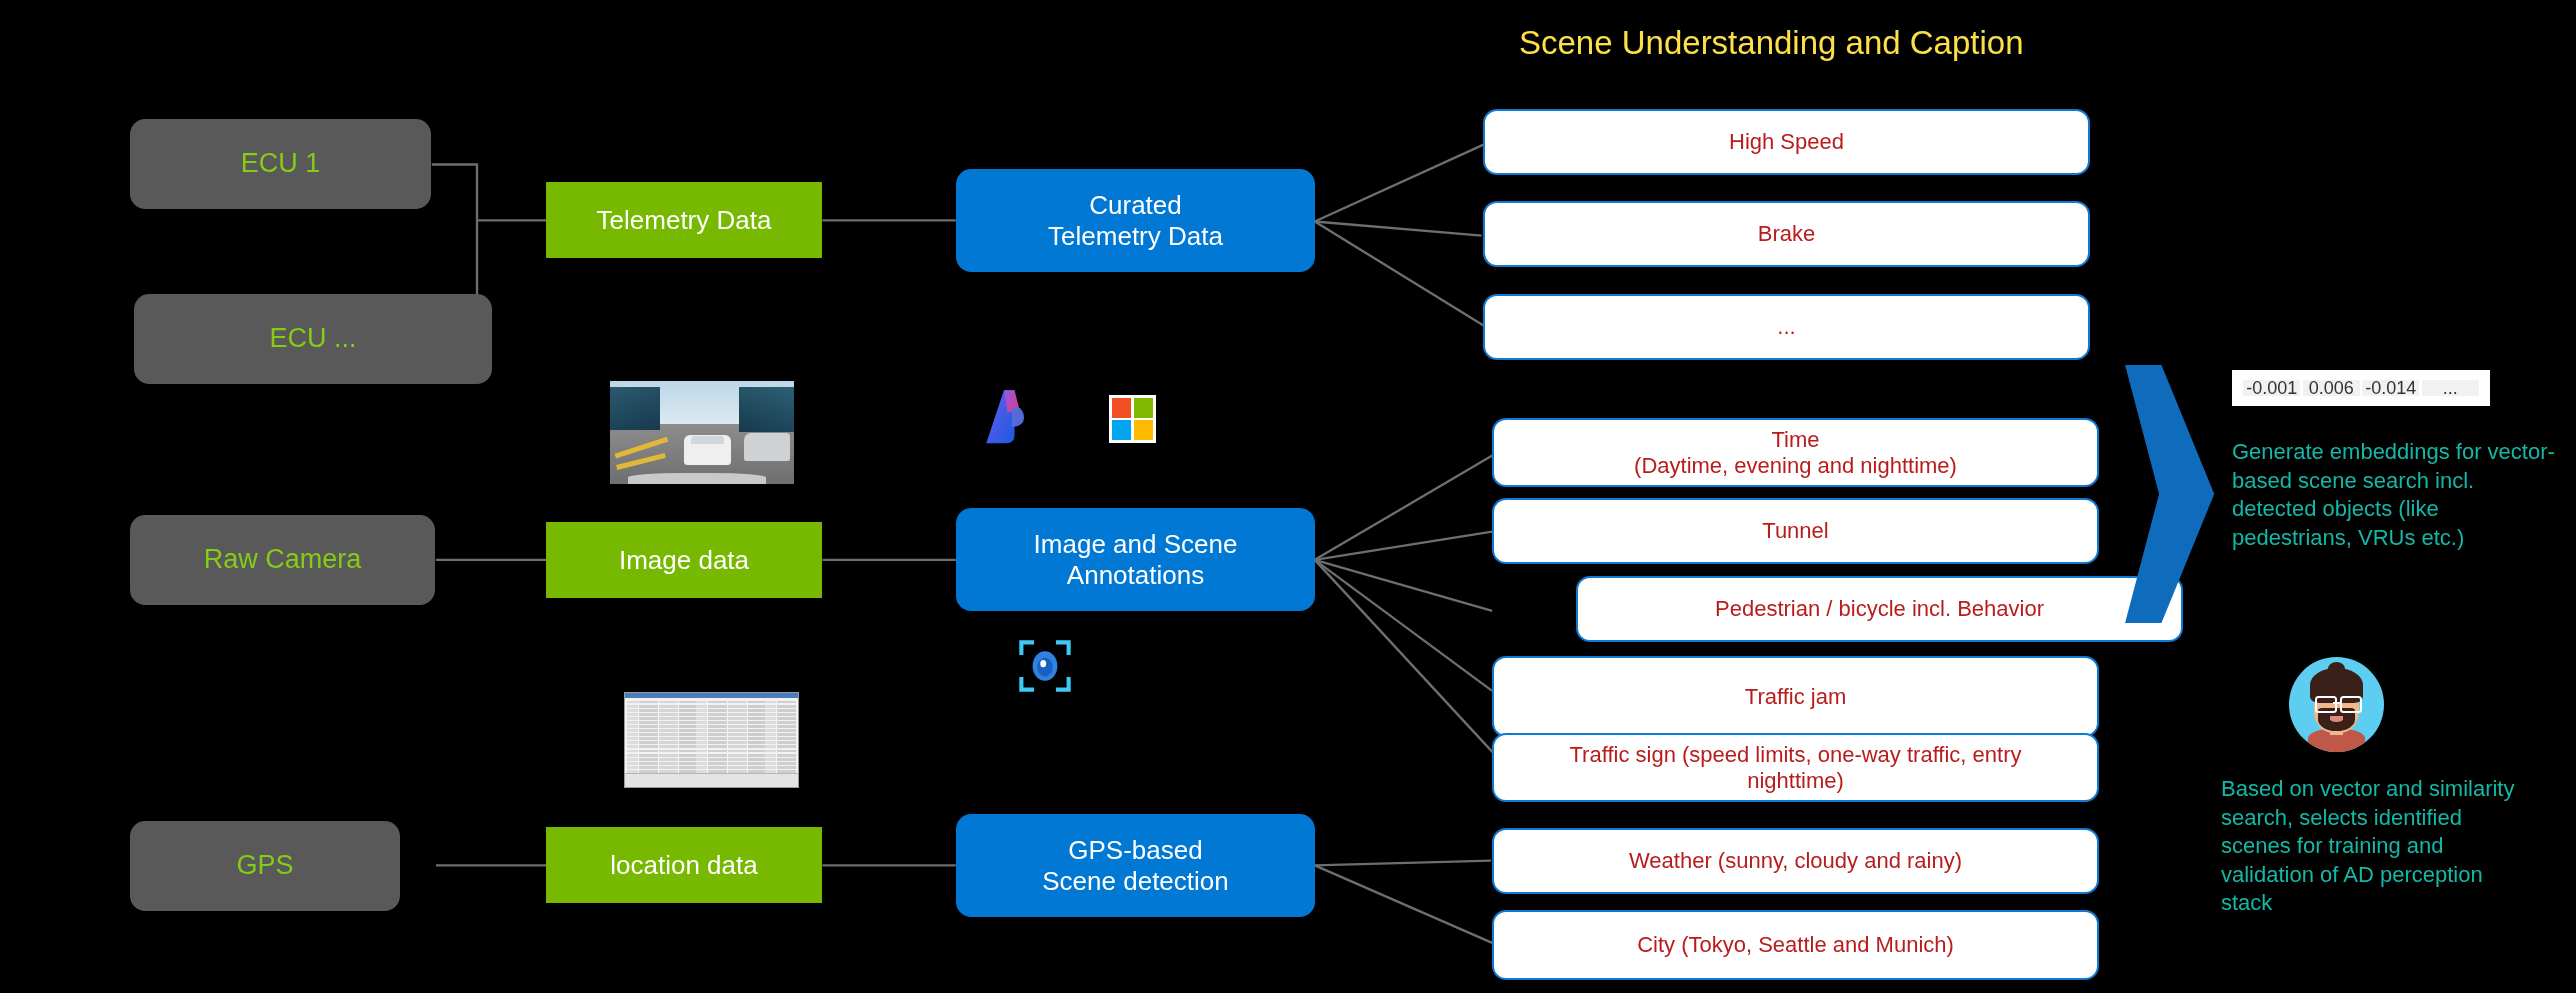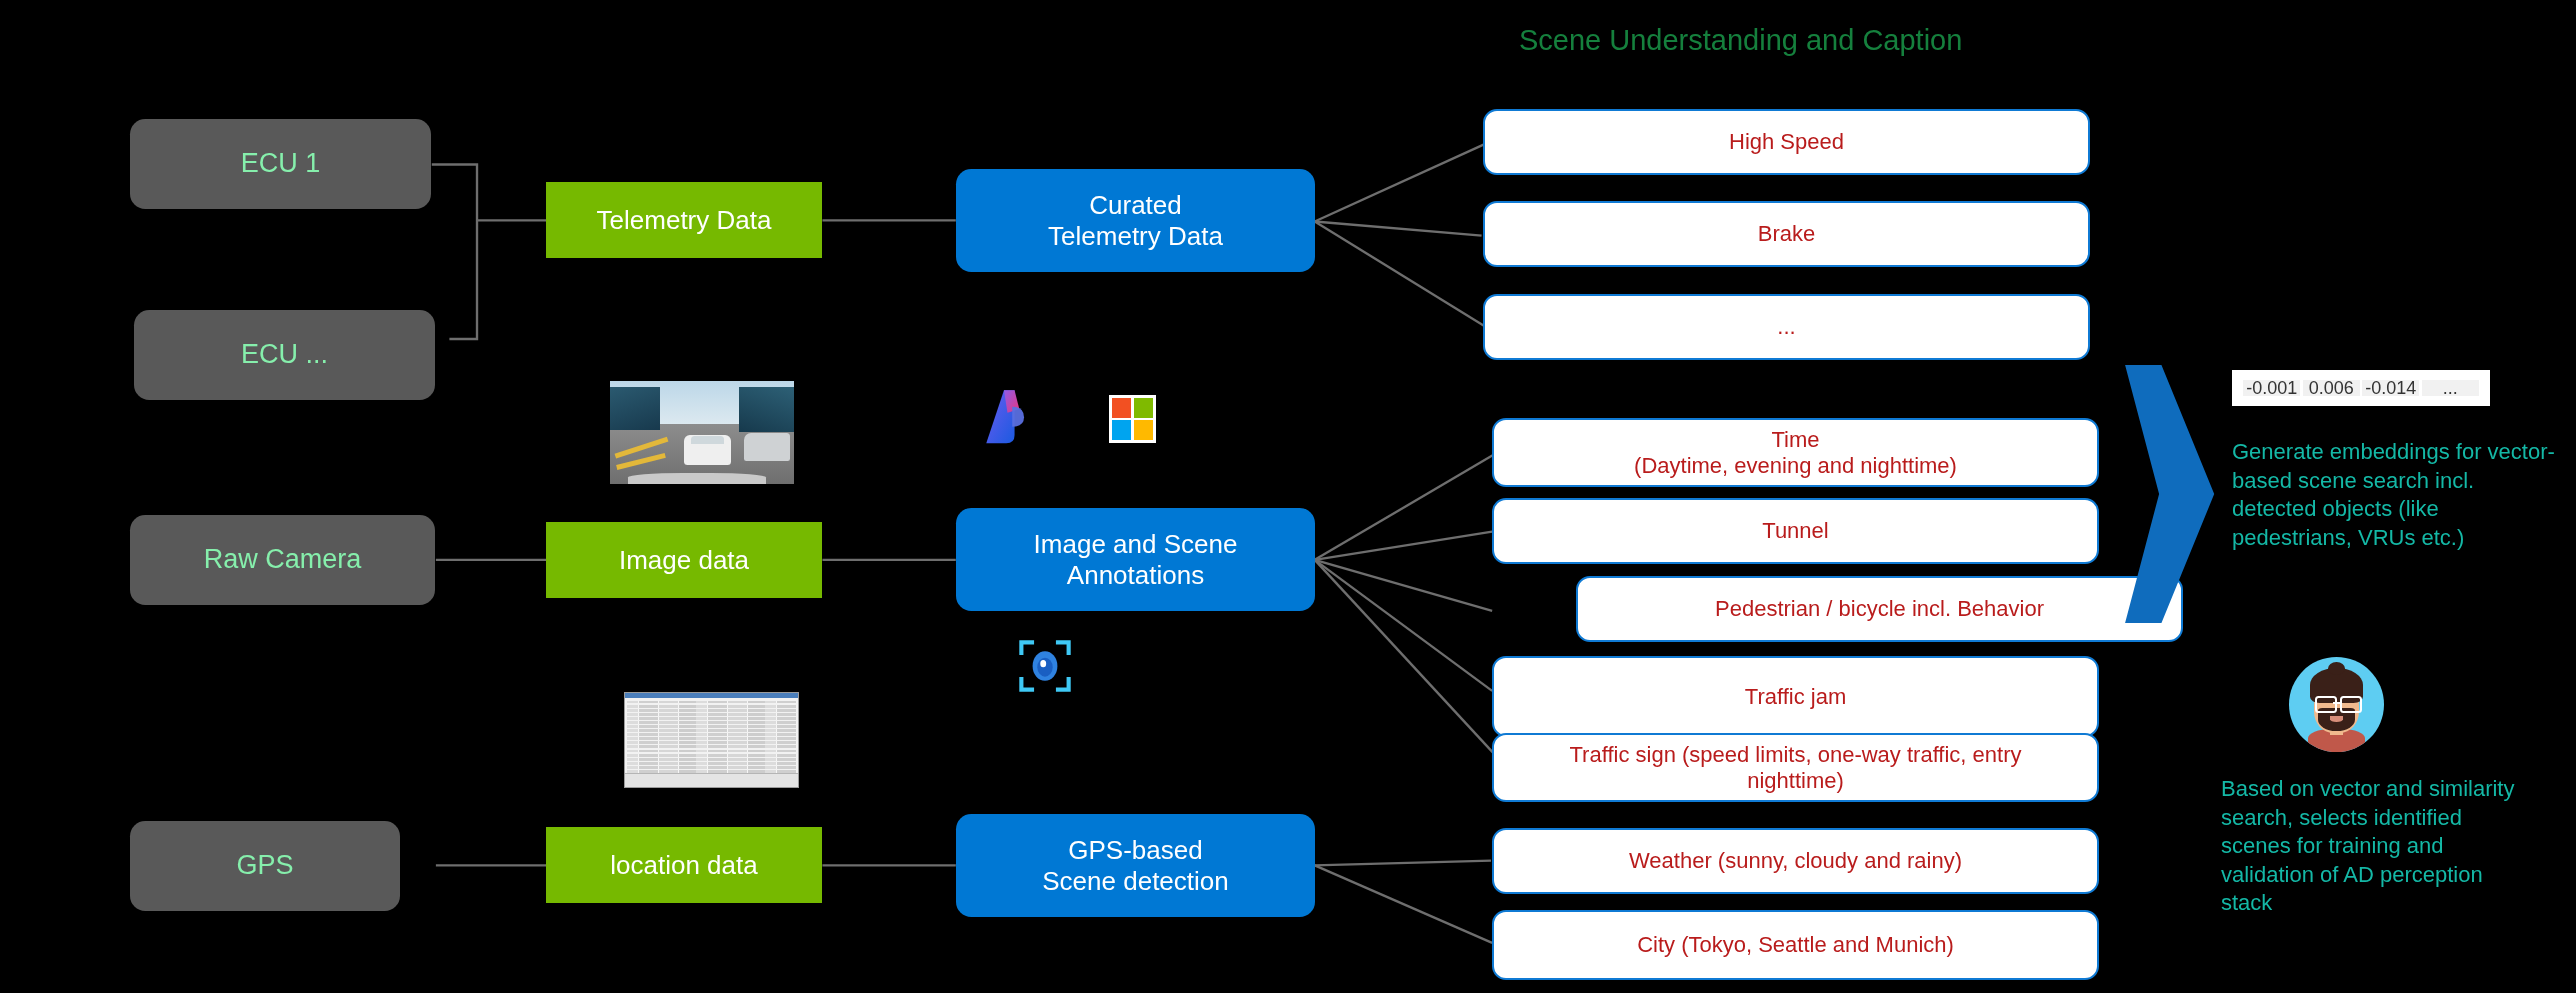--- a/index.html
+++ b/index.html
@@ -4,27 +4,27 @@
 <style>
   html,body{margin:0;padding:0;background:#000;}
   body{width:2576px;height:994px;position:relative;overflow:hidden;
        font-family:"Liberation Sans","DejaVu Sans",sans-serif;}
   .stage{position:absolute;left:0;top:0;width:2576px;height:994px;background:#000;}
   svg.wires{position:absolute;left:0;top:0;width:2576px;height:994px;pointer-events:none;}
 
   .node{position:absolute;display:flex;align-items:center;justify-content:center;
         text-align:center;line-height:1.18;box-sizing:border-box;}
 
-  .src{background:#595959;color:#86efac;border-radius:15.3px;font-size:27px;}
+  .src{background:#595959;color:#84cc16;border-radius:15.3px;font-size:27px;}
   .green{background:#76b900;color:#fff;font-size:26px;}
   .blue{background:#0078d4;color:#fff;border-radius:15.3px;font-size:26px;}
   .leaf{background:#fff;color:#b91c1c;border:2.9px solid #0f7ad4;border-radius:14px;
         font-size:22px;padding:0 15.3px;}
 
-  .title{position:absolute;color:#15803d;font-size:29px;white-space:nowrap;}
+  .title{position:absolute;color:#fde047;font-size:33px;white-space:nowrap;}
   .note{position:absolute;color:#14b8a6;font-size:22px;line-height:1.30;}
 
   
   .embed{position:absolute;display:flex;background:#fff;padding:10px;box-sizing:border-box;}
   .embed .cell{background:#f1f1f1;color:#333;font-size:18px;display:flex;
                align-items:center;justify-content:center;margin:0 1.2px;flex:1;}
 
   
   .chev{position:absolute;}
 
@@ -126,21 +126,21 @@
       <path d="M2238 1473 L2540 1605"></path>
     </g>
   </svg>
 
   <div class="title" style="left:1519px;top:23.5px;">Scene Understanding and Caption</div>
 
   <div class="node src" style="left:130px;top:119px;width:301px;height:90px;">
     <span>ECU 1</span>
   </div>
 
-  <div class="node src" style="left:134px;top:310px;width:301px;height:90px;">
+  <div class="node src" style="left:134px;top:294px;width:358px;height:90px;">
     <span>ECU ...</span>
   </div>
 
   <div class="node src" style="left:130px;top:515px;width:305px;height:90px;">
     <span>Raw Camera</span>
   </div>
 
   <div class="node src" style="left:130px;top:821px;width:270px;height:90px;">
     <span>GPS</span>
   </div>

